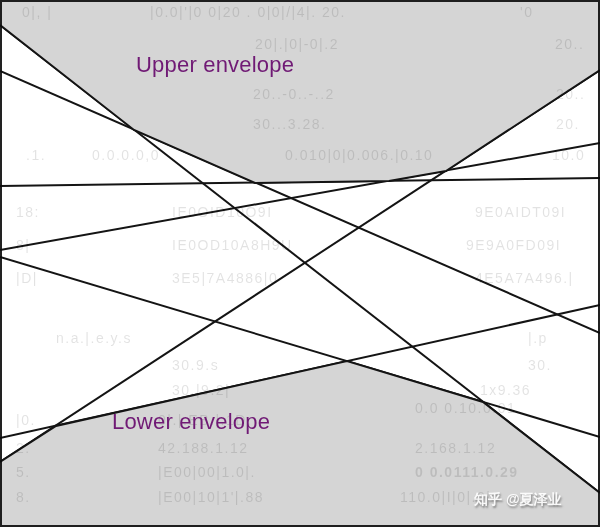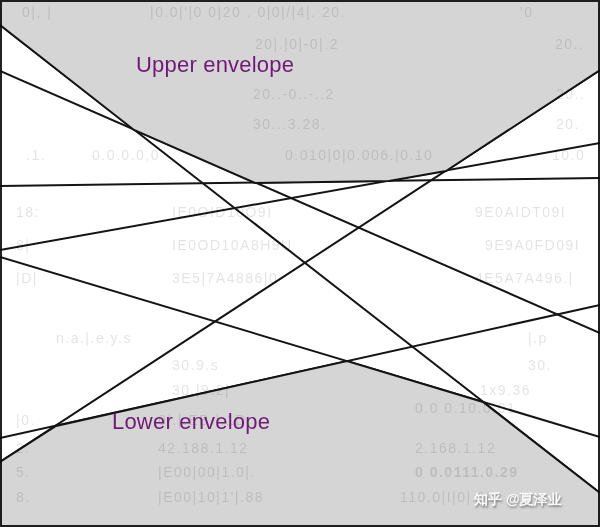--- a/index.html
+++ b/index.html
@@ -78,21 +78,21 @@
       <span class="fragment" style="left: 556px; top: 116px;">20.</span>
       <span class="fragment" style="left: 26px; top: 147px;">.1.</span>
       <span class="fragment" style="left: 92px; top: 147px;">0.0.0.0,0</span>
       <span class="fragment" style="left: 285px; top: 147px;">0.010|0|0.006.|0.10</span>
       <span class="fragment" style="left: 552px; top: 147px;">10.0</span>
       <span class="fragment" style="left: 16px; top: 204px;">18:</span>
       <span class="fragment" style="left: 172px; top: 204px;">IE0OID10O9I</span>
       <span class="fragment" style="left: 475px; top: 204px;">9E0AIDT09I</span>
       <span class="fragment" style="left: 16px; top: 237px;">8|</span>
       <span class="fragment" style="left: 172px; top: 237px;">IE0OD10A8H9U</span>
-      <span class="fragment" style="left: 485px; top: 237px;">9E9A0FD09I</span>
+      <span class="fragment" style="left: 466px; top: 237px;">9E9A0FD09I</span>
       <span class="fragment" style="left: 16px; top: 270px;">|D|</span>
       <span class="fragment" style="left: 172px; top: 270px;">3E5|7A4886|0</span>
       <span class="fragment" style="left: 475px; top: 270px;">4E5A7A496.|</span>
       <span class="fragment" style="left: 56px; top: 330px;">n.a.|.e.y.s</span>
       <span class="fragment" style="left: 528px; top: 330px;">|.p</span>
       <span class="fragment" style="left: 172px; top: 357px;">30.9.s</span>
       <span class="fragment" style="left: 528px; top: 357px;">30.</span>
       <span class="fragment" style="left: 172px; top: 382px;">30.|9.2|</span>
       <span class="fragment" style="left: 480px; top: 382px;">1x9.36</span>
       <span class="fragment" style="left: 16px; top: 412px;">|0.</span>

